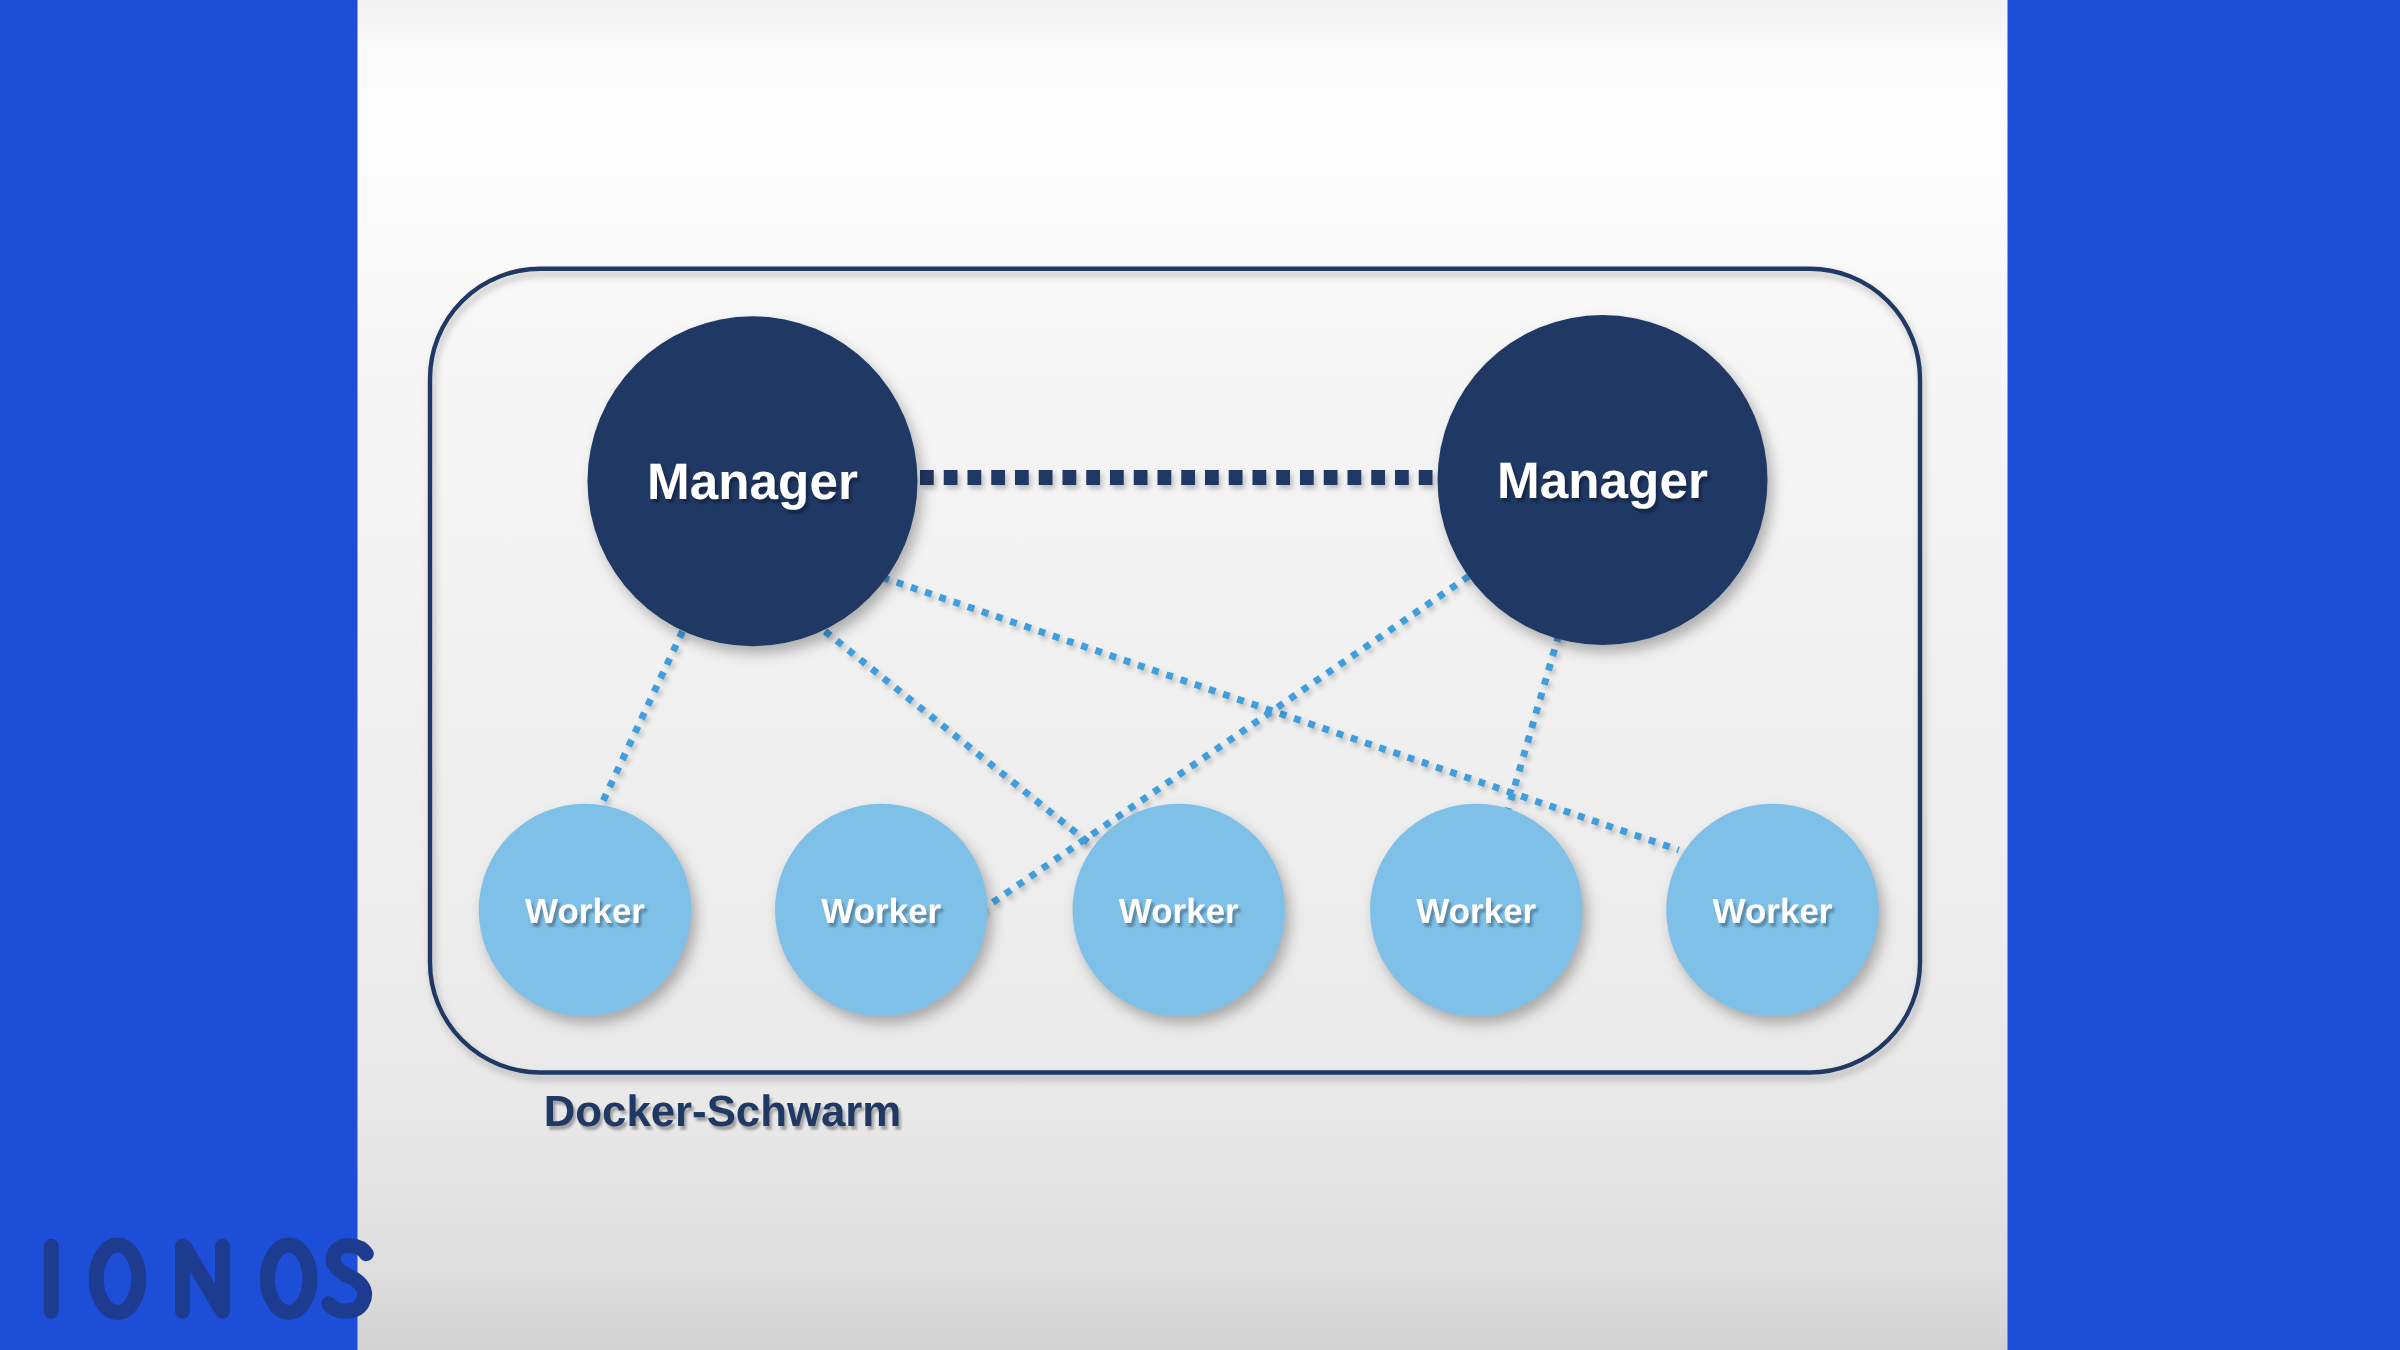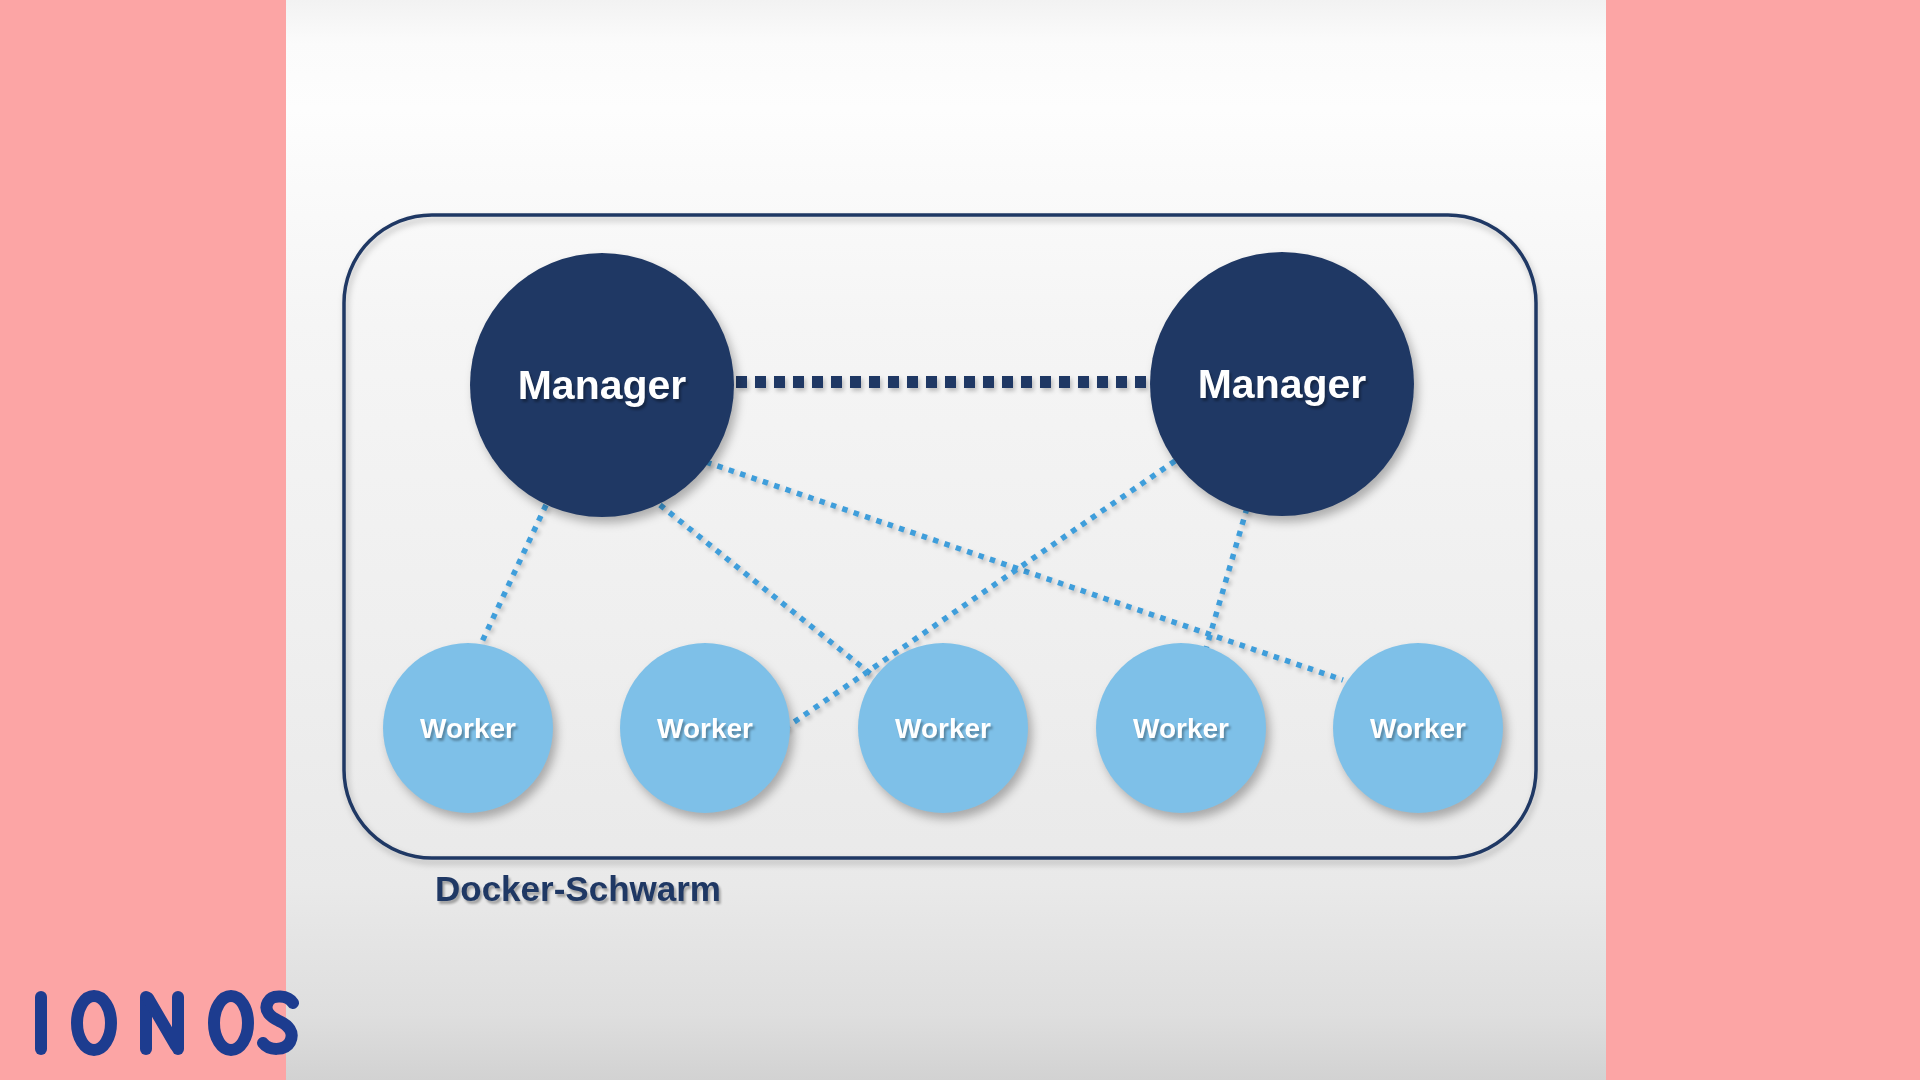--- a/index.html
+++ b/index.html
@@ -8,21 +8,21 @@
     width: 1920px;
     height: 1080px;
     background: #ffffff;
     overflow: hidden;
     font-family: "Liberation Sans", sans-serif;
   }
   .stage {
     position: relative;
     width: 1920px;
     height: 1080px;
-    background: #fca5a5;
+    background: #1d4ed8;
   }
   
   .slide-band {
     position: absolute;
     left: 286px;
     top: 0;
     width: 1320px;
     height: 1080px;
     background: linear-gradient(180deg,
       #f2f2f2 0%,

